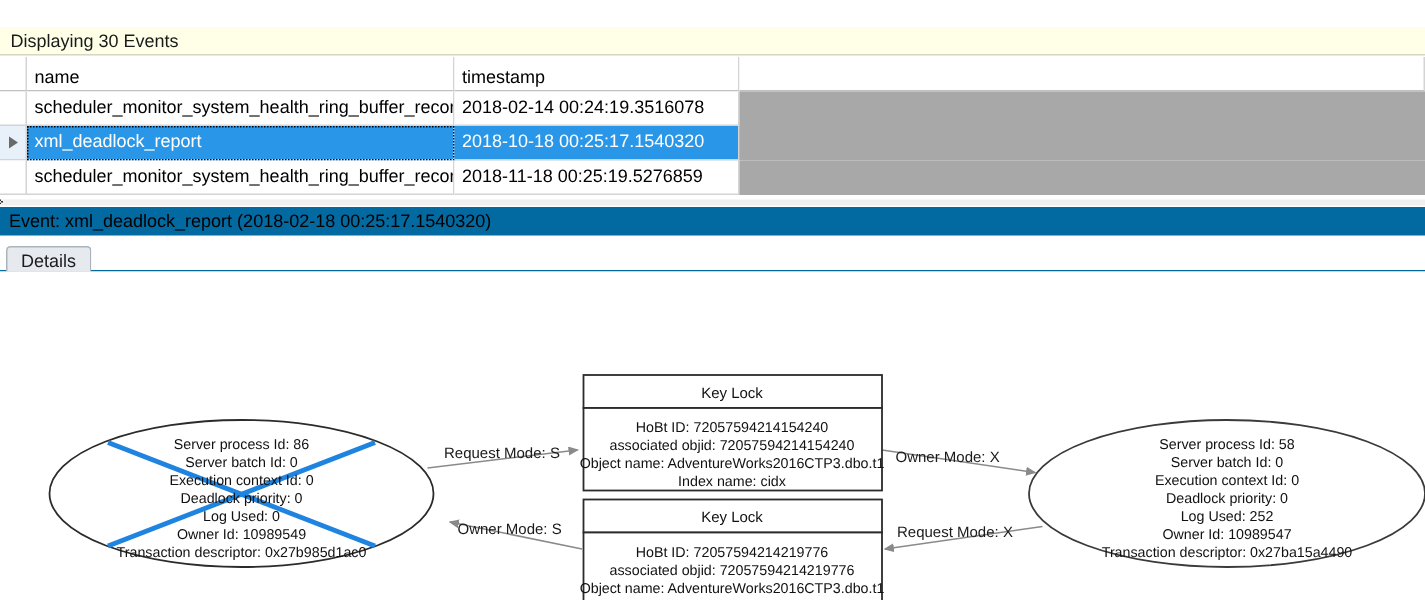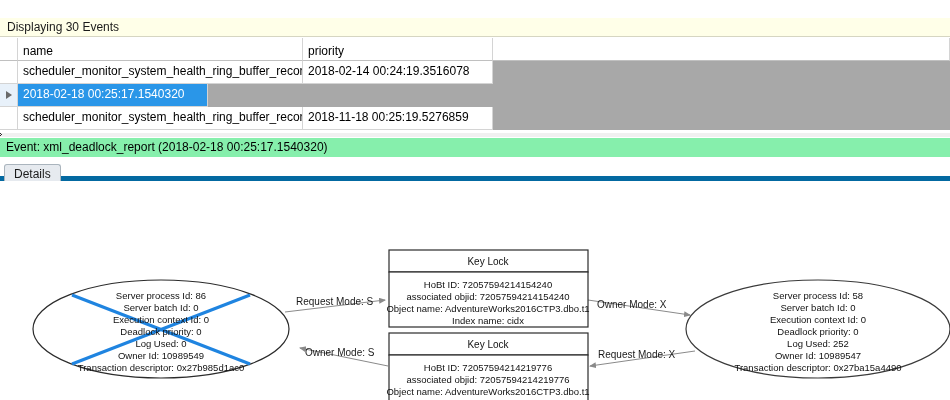--- a/index.html
+++ b/index.html
@@ -60,25 +60,25 @@
       repeating-linear-gradient(90deg,#2b2b2b 0 1px,#f2f2f2 1px 2px) 0 0/2px 1px no-repeat,
       repeating-linear-gradient(90deg,#f2f2f2 0 1px,#2b2b2b 1px 2px) 0 1px/2px 1px no-repeat,
       repeating-linear-gradient(90deg,#2b2b2b 0 1px,#f2f2f2 1px 2px) 0 2px/2px 1px no-repeat,
       #f0f0f0;
   }
 
   
   .event-title{
     position:absolute;left:0;top:120px;width:950px;height:19px;
     line-height:19px;padding-left:6px;box-sizing:border-box;
-    font-size:12px;background:#86efac;
+    font-size:12px;background:#0369a1;
   }
   .tabstrip{
     position:absolute;left:0;top:141px;width:950px;height:22px;
-    border-bottom:5px solid #0369a1;box-sizing:border-box;
+    border-bottom:1px solid #0369a1;box-sizing:border-box;
   }
   .tab{
     position:absolute;top:3px;height:19px;line-height:18px;
     box-sizing:border-box;padding:0 9px;font-size:12px;
     border:1px solid #aab4bd;border-bottom:none;
     background:#eef1f5;color:#1b1b1b;
     border-radius:3px 3px 0 0;
   }
   .tab.inactive{left:4px;top:5px;height:17px;background:#e6eaef;}
   .tab.active{left:51px;top:1px;height:22px;line-height:20px;background:#ffffff;border-bottom:1px solid #ffffff;z-index:2;}
@@ -98,34 +98,35 @@
 
 <div class="app">
 
   <div class="events-panel">
     <div class="events-header">Displaying 30 Events</div>
 
     <div class="grid">
       <div class="grid-row hdr">
         <div class="cell c-sel"></div>
         <div class="cell c-name">name</div>
-        <div class="cell c-time">priority</div>
+        <div class="cell c-time">timestamp</div>
         <div class="cell c-filler"></div>
       </div>
 
       <div class="grid-row">
         <div class="cell c-sel"></div>
         <div class="cell c-name">scheduler_monitor_system_health_ring_buffer_recorded</div>
         <div class="cell c-time">2018-02-14 00:24:19.3516078</div>
         <div class="cell c-filler"></div>
       </div>
 
       <div class="grid-row row-selected">
         <div class="cell c-sel"><span class="arrow-marker"></span></div>
-        <div class="cell c-time">2018-02-18 00:25:17.1540320</div>
+        <div class="cell c-name">xml_deadlock_report</div>
+        <div class="cell c-time">2018-10-18 00:25:17.1540320</div>
         <div class="cell c-filler"></div>
       </div>
 
       <div class="grid-row">
         <div class="cell c-sel"></div>
         <div class="cell c-name">scheduler_monitor_system_health_ring_buffer_recorded</div>
         <div class="cell c-time">2018-11-18 00:25:19.5276859</div>
         <div class="cell c-filler"></div>
       </div>
     </div>

